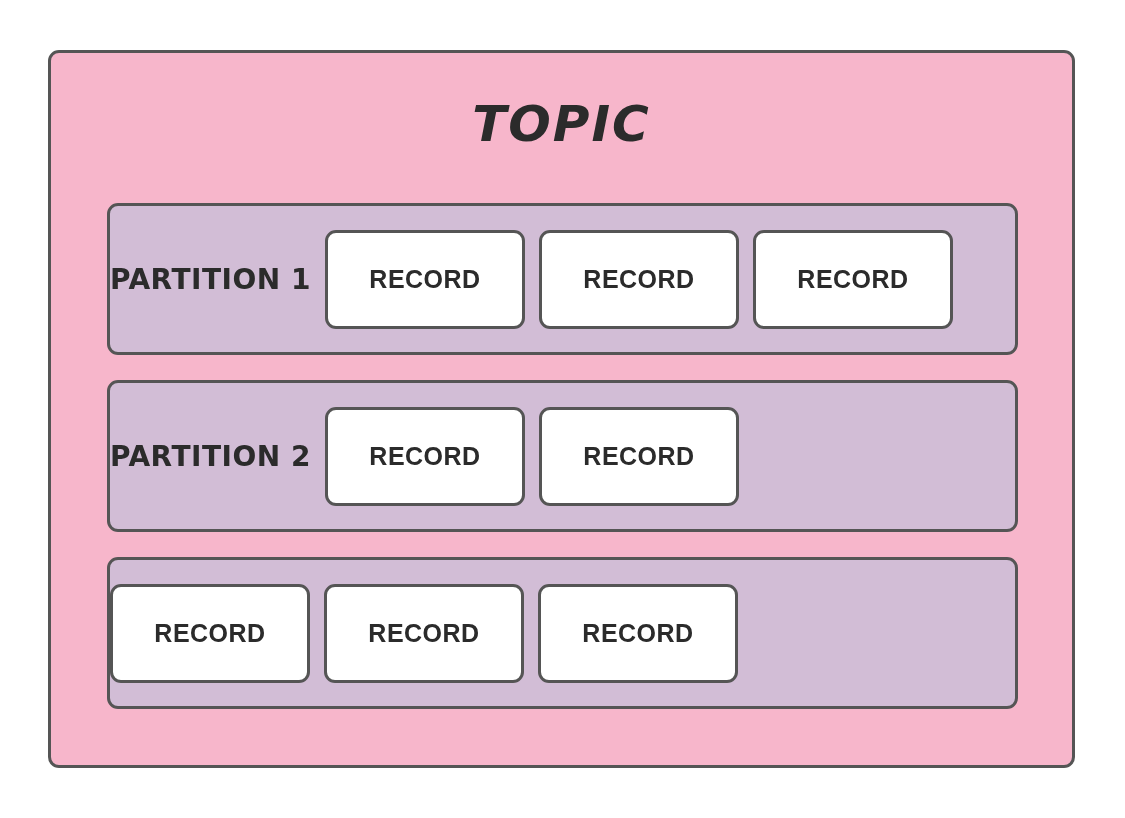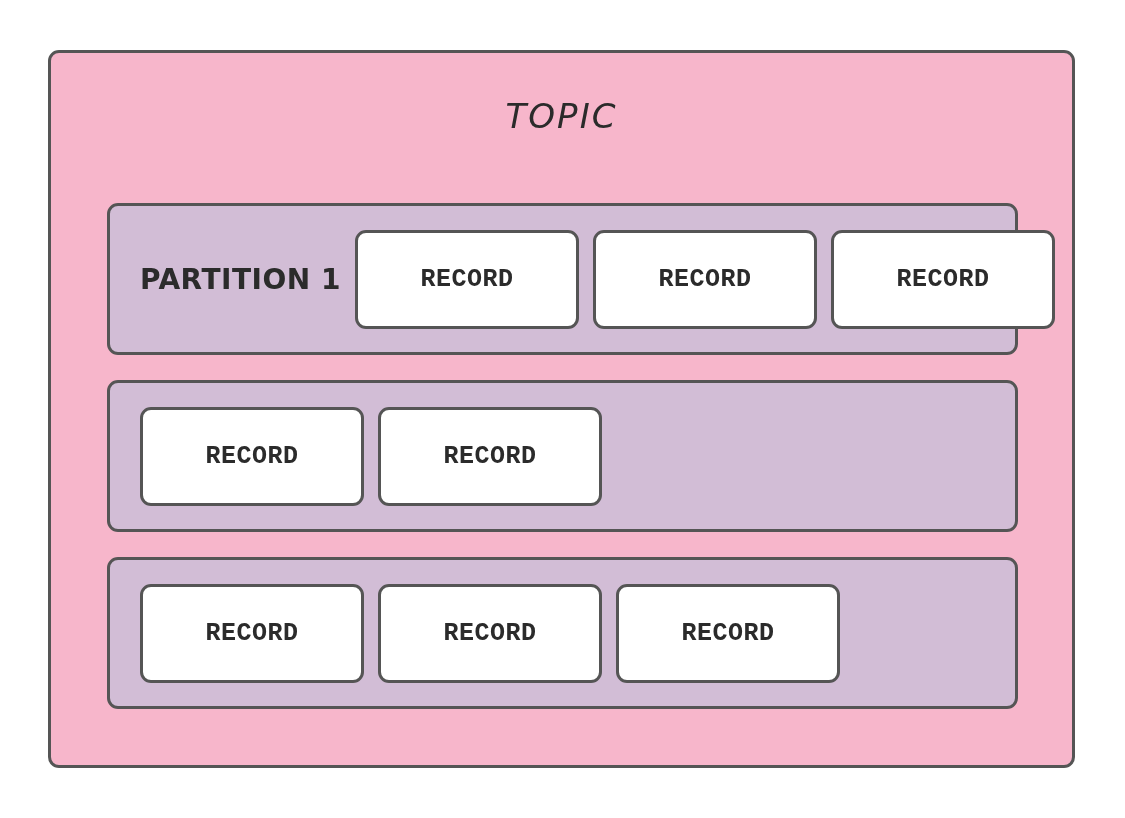--- a/index.html
+++ b/index.html
@@ -28,23 +28,23 @@
     border-radius: 11px;
   }
 
   #topic-title {
     position: absolute;
     left: 0;
     top: 46px;
     width: 100%;
     text-align: center;
     font-family: "DejaVu Sans", "Liberation Sans", sans-serif;
-    font-size: 34px;
+    font-size: 50px;
     font-style: italic;
-    font-weight: 400;
+    font-weight: 700;
     letter-spacing: 2px;
     color: #2b2b2b;
     line-height: 1;
     -webkit-font-smoothing: antialiased;
   }
 
   
   #partitions {
     position: absolute;
     left: 56px;     
@@ -57,21 +57,20 @@
 
   .partition-row {
     box-sizing: border-box;
     width: 911px;
     height: 152px;
     background: #d2bdd6;
     border: 3px solid #555555;
     border-radius: 11px;
     display: flex;
     align-items: center;
-    padding-left: 30px;
   }
 
   .partition-label {
     flex: 0 0 auto;
     width: 215px;
     font-family: "DejaVu Sans", "Liberation Sans", sans-serif;
     font-size: 28px;
     font-weight: 700;
     color: #2b2b2b;
     letter-spacing: 0.5px;
@@ -80,29 +79,29 @@
 
   .records {
     flex: 1 1 auto;
     display: flex;
     align-items: center;
     gap: 14px;
   }
 
   .record-box {
     box-sizing: border-box;
-    width: 224px;
+    width: 200px;
     height: 99px;
     background: #ffffff;
     border: 3px solid #555555;
     border-radius: 11px;
     display: flex;
     align-items: center;
     justify-content: center;
-    font-family: Liberation Mono, monospace;
+    font-family: Liberation Sans, sans-serif;
     font-size: 25px;
     font-weight: 700;
     color: #2b2b2b;
     letter-spacing: 0.5px;
   }
 </style>
 </head>
 <body>
 
 <div id="topic-container">
@@ -114,20 +113,21 @@
     <div class="partition-row">
       <div class="partition-label">PARTITION 1</div>
       <div class="records">
         <div class="record-box">RECORD</div>
         <div class="record-box">RECORD</div>
         <div class="record-box">RECORD</div>
       </div>
     </div>
 
     <div class="partition-row">
+      <div class="partition-label">PARTITION 2</div>
       <div class="records">
         <div class="record-box">RECORD</div>
         <div class="record-box">RECORD</div>
       </div>
     </div>
 
     <div class="partition-row">
       <div class="records">
         <div class="record-box">RECORD</div>
         <div class="record-box">RECORD</div>

